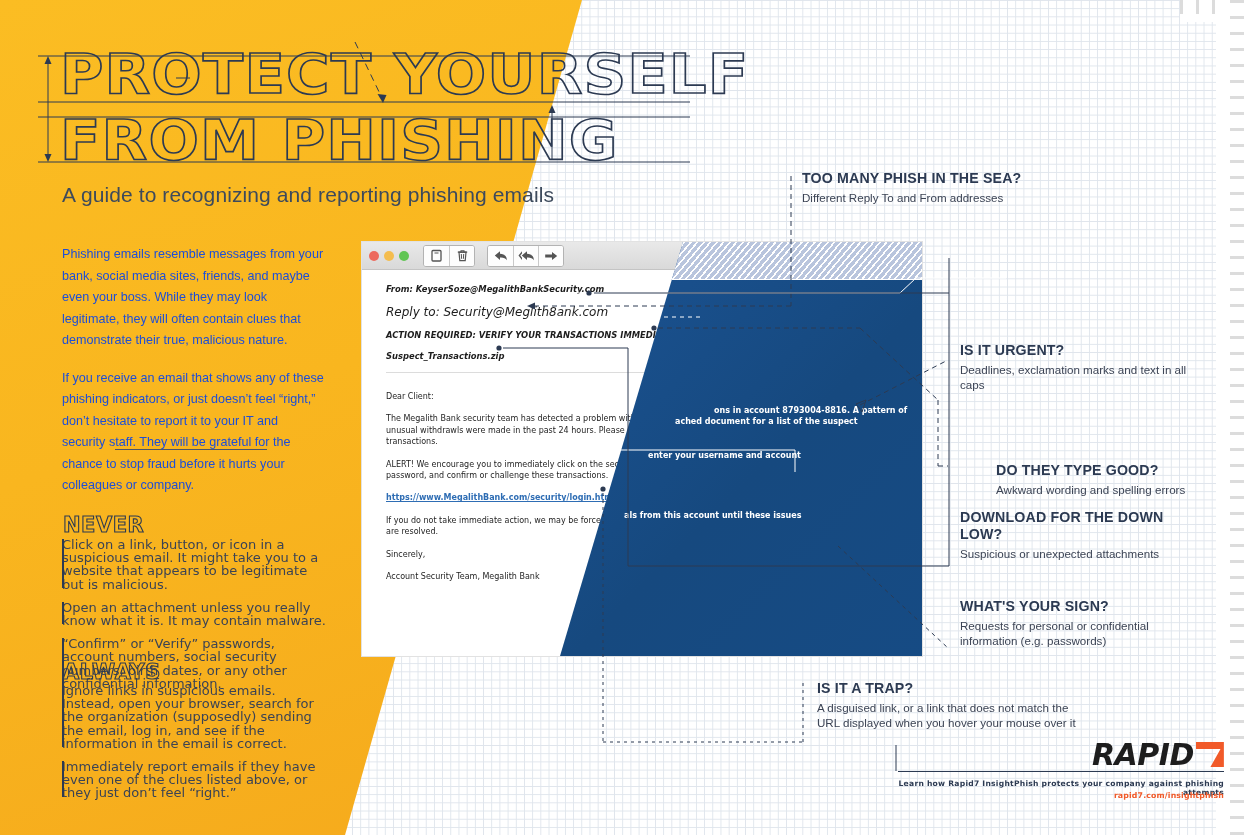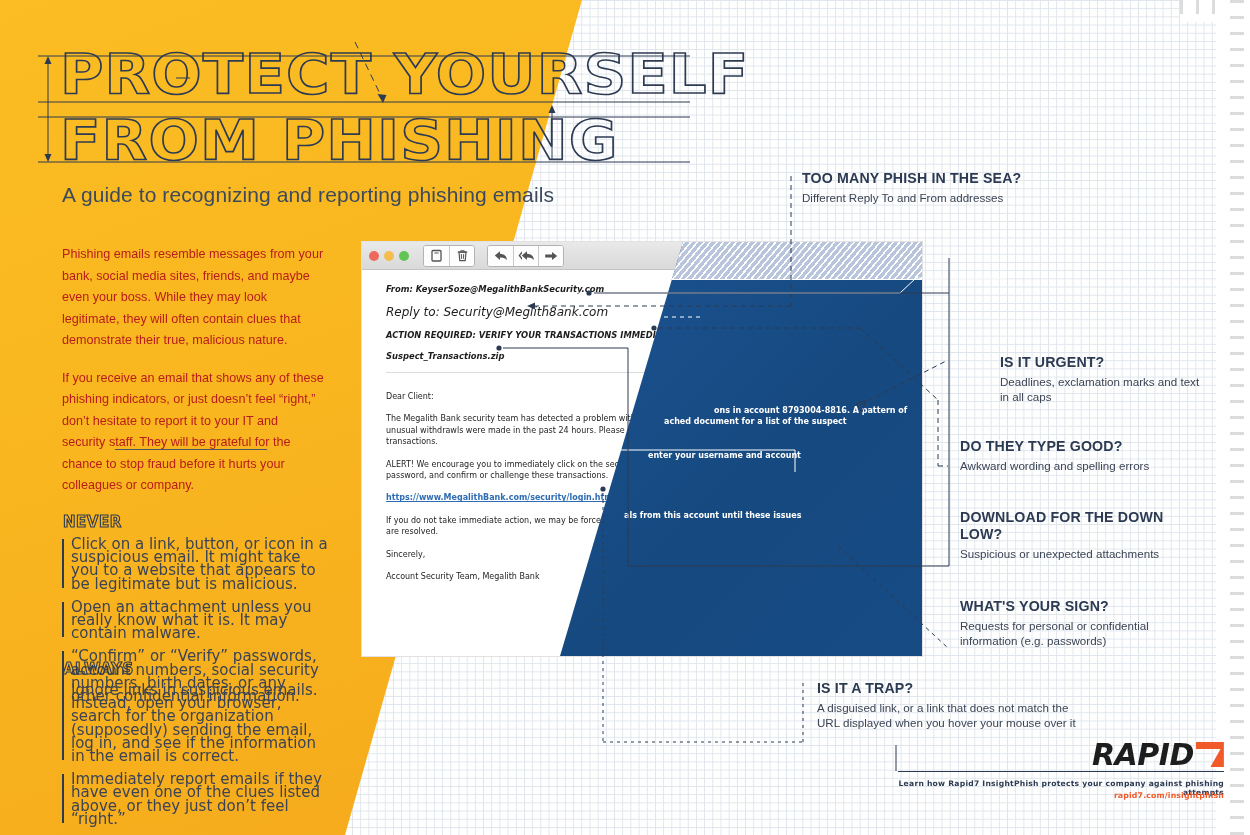--- a/index.html
+++ b/index.html
@@ -95,52 +95,51 @@
     z-index: 6;
     font-size: 21px;
     color: #3d4a5c;
     letter-spacing: 0.1px;
   }
 
   
   .left-copy {
     position: absolute; left: 62px; top: 244px;
     width: 262px; z-index: 6;
-    color: #b91c1c;
+    color: #1d4ed8;
     font-size: 12.6px;
     line-height: 21.5px;
   }
   .left-copy p + p { margin-top: 16px; }
   .copy-rule {
     position: absolute; left: 115px; top: 449px;
     width: 152px; height: 1px; background: #4d5566; z-index: 6;
   }
 
   
   .section-head {
     position: absolute; z-index: 6;
     font-family: "DejaVu Sans", sans-serif;
     font-weight: bold;
-    font-size: 15px;
+    font-size: 21px;
     letter-spacing: 0.5px;
     color: transparent;
     -webkit-text-stroke: 1.1px #2c3a52;
   }
   #never-head { left: 63px; top: 513px; }
   #always-head { left: 63px; top: 660px; }
 
   .rule-list { position: absolute; z-index: 6; width: 268px; }
   #never-list { left: 62px; top: 538px; }
   #always-list { left: 62px; top: 684px; }
   .rule-item {
     position: relative;
-    padding-left: 9px;
     margin-bottom: 10px;
     font-family: "DejaVu Sans", sans-serif;
-    font-size: 15px;
+    font-size: 13px;
     line-height: 13.2px;
     color: #3b4354;
     font-weight: 500;
   }
   .rule-item::before {
     content: "";
     position: absolute; left: 0; top: 1px;
     width: 2px; height: calc(100% - 4px);
     background: #2c3a52;
   }
@@ -410,21 +409,21 @@
       <p style="margin-bottom:11px">Sincerely,</p>
       <p>Account Security Team, Megalith Bank</p>
     </div>
   </div>
 
   <div class="blue-overlay">
     <div class="blue-fill"></div>
     <div class="blue-hatch"></div>
     <div class="blue-overlay-text">
       <span class="bot" style="left:154px; top:163px;">ons in account 8793004-8816. A pattern of</span>
-      <span class="bot" style="left:104px; top:174px;">ached document for a list of the suspect</span>
+      <span class="bot" style="left:115px; top:174px;">ached document for a list of the suspect</span>
       <span class="bot" style="left:88px; top:208px;">enter your username and account</span>
       <span class="bot" style="left:64px; top:268px;">als from this account until these issues</span>
     </div>
   </div>
 
   <svg class="lines-svg" width="1250" height="835">
     <g fill="none" stroke="#2c3a52" stroke-width="1">
 
       <line x1="791" y1="176" x2="791" y2="306" stroke-dasharray="5,4"></line>
       <line x1="791" y1="306" x2="532" y2="306" stroke-dasharray="5,4"></line>
@@ -470,26 +469,26 @@
       <line x1="896" y1="745" x2="896" y2="771"></line>
     </g>
   </svg>
 
   <div class="callout" id="c1" style="left:802px; top:170px; width:300px;">
     <div class="ttl">TOO MANY PHISH IN THE SEA?</div>
     <div class="sub">Different Reply To and From addresses</div>
   </div>
 
 
-  <div class="callout" id="c3" style="left:960px; top:354px; width:240px;padding-left:40px;">
+  <div class="callout" id="c3" style="left:960px; top:342px; width:240px;">
     <div class="ttl">IS IT URGENT?</div>
     <div class="sub">Deadlines, exclamation marks and text in all caps</div>
   </div>
 
-  <div class="callout" id="c4" style="left:960px; top:438px; width:250px;">
+  <div class="callout" id="c4" style="left:960px; top:462px; width:250px;padding-left:36px;">
     <div class="ttl">DO THEY TYPE GOOD?</div>
     <div class="sub">Awkward wording and spelling errors</div>
   </div>
 
   <div class="callout" id="c5" style="left:960px; top:509px; width:222px;">
     <div class="ttl">DOWNLOAD FOR THE DOWN LOW?</div>
     <div class="sub">Suspicious or unexpected attachments</div>
   </div>
 
   <div class="callout" id="c6" style="left:960px; top:598px; width:222px;">

